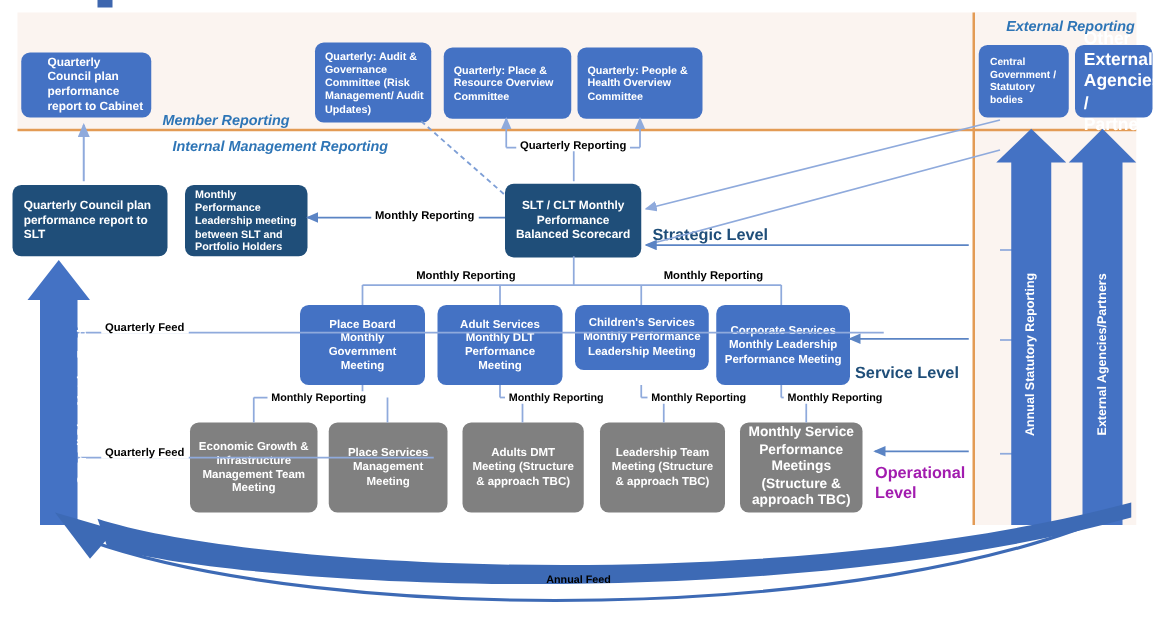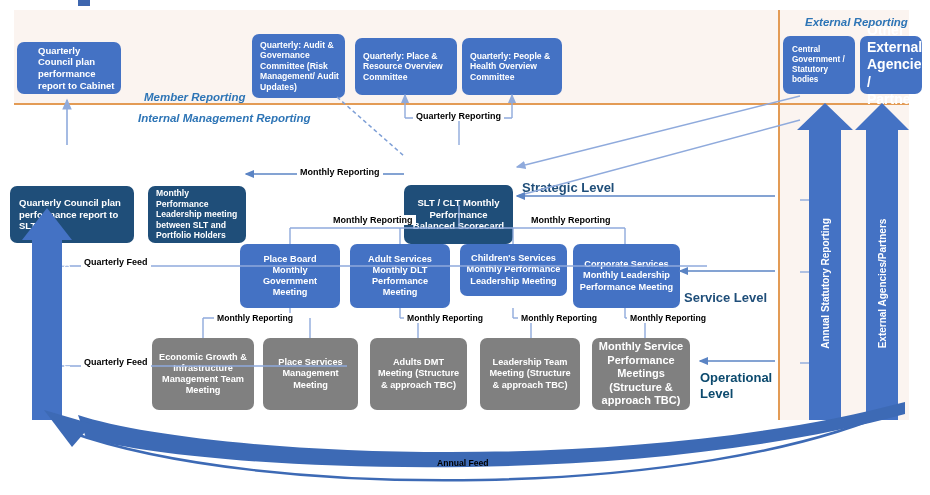--- a/index.html
+++ b/index.html
@@ -34,33 +34,33 @@
   
   .box{
     position:absolute;border-radius:7px;
     display:flex;align-items:center;justify-content:flex-end;
     text-align:center;color:#ffffff;
     font-weight:bold;line-height:1.22;
     padding:3px 6px;box-sizing:border-box;
     -webkit-font-smoothing:antialiased;
   }
   .box-mid{background:#4472C4;}      
-  .box-dark{background:#1F4E79;margin-top:38px;}     
+  .box-dark{background:#1F4E79;}     
   .box-gray{background:#808080;}     
   .box-left{justify-content:flex-start;text-align:left;}
 
   
   .hdr{
     position:absolute;color:#2E75B6;font-weight:bold;white-space:nowrap;font-style:italic;
   }
   .lvl{
     position:absolute;font-weight:bold;white-space:nowrap;
   }
   .lvl-blue{color:#1F4E79;}
-  .lvl-gray{color:#0c4a6e;}
+  .lvl-gray{color:#a21caf;}
 
   
   .clabel{
     position:absolute;color:#000000;font-weight:bold;white-space:nowrap;
     background:#ffffff;padding:0 3px;z-index:6;
   }
   .clabel-plain{background:transparent;font-weight:bold;}
 
   
   .vlabel{
@@ -223,21 +223,21 @@
     </div>
     <div class="box box-gray" style="left:480px;top:338px;width:100px;height:72px;font-size:9.2px;">
       <span>Leadership Team Meeting (Structure &amp; approach TBC)</span>
     </div>
     <div class="box box-gray" style="left:592px;top:338px;width:98px;height:72px;font-size:11px;">
       <span>Monthly Service Performance Meetings (Structure &amp; approach TBC)</span>
     </div>
   </div>
 
   <div class="toplabels">
-    <div class="hdr" style="left:144px;top:91px;font-size:11.5px;">Member Reporting</div>
+    <div class="hdr" style="left:130px;top:91px;font-size:11.5px;">Member Reporting</div>
 
     <div class="hdr" style="left:138px;top:112px;font-size:11.5px;">Internal Management Reporting</div>
 
     <div class="hdr" style="left:805px;top:16px;font-size:11.5px;">External Reporting</div>
 
     <div class="lvl lvl-blue" style="left:522px;top:180px;font-size:13px;">Strategic Level</div>
 
     <div class="lvl lvl-blue" style="left:684px;top:290px;font-size:13px;">Service Level</div>
 
     <div class="lvl lvl-gray" style="left:700px;top:370px;font-size:13px;line-height:1.25;width:72px;white-space:normal;">Operational Level</div>

